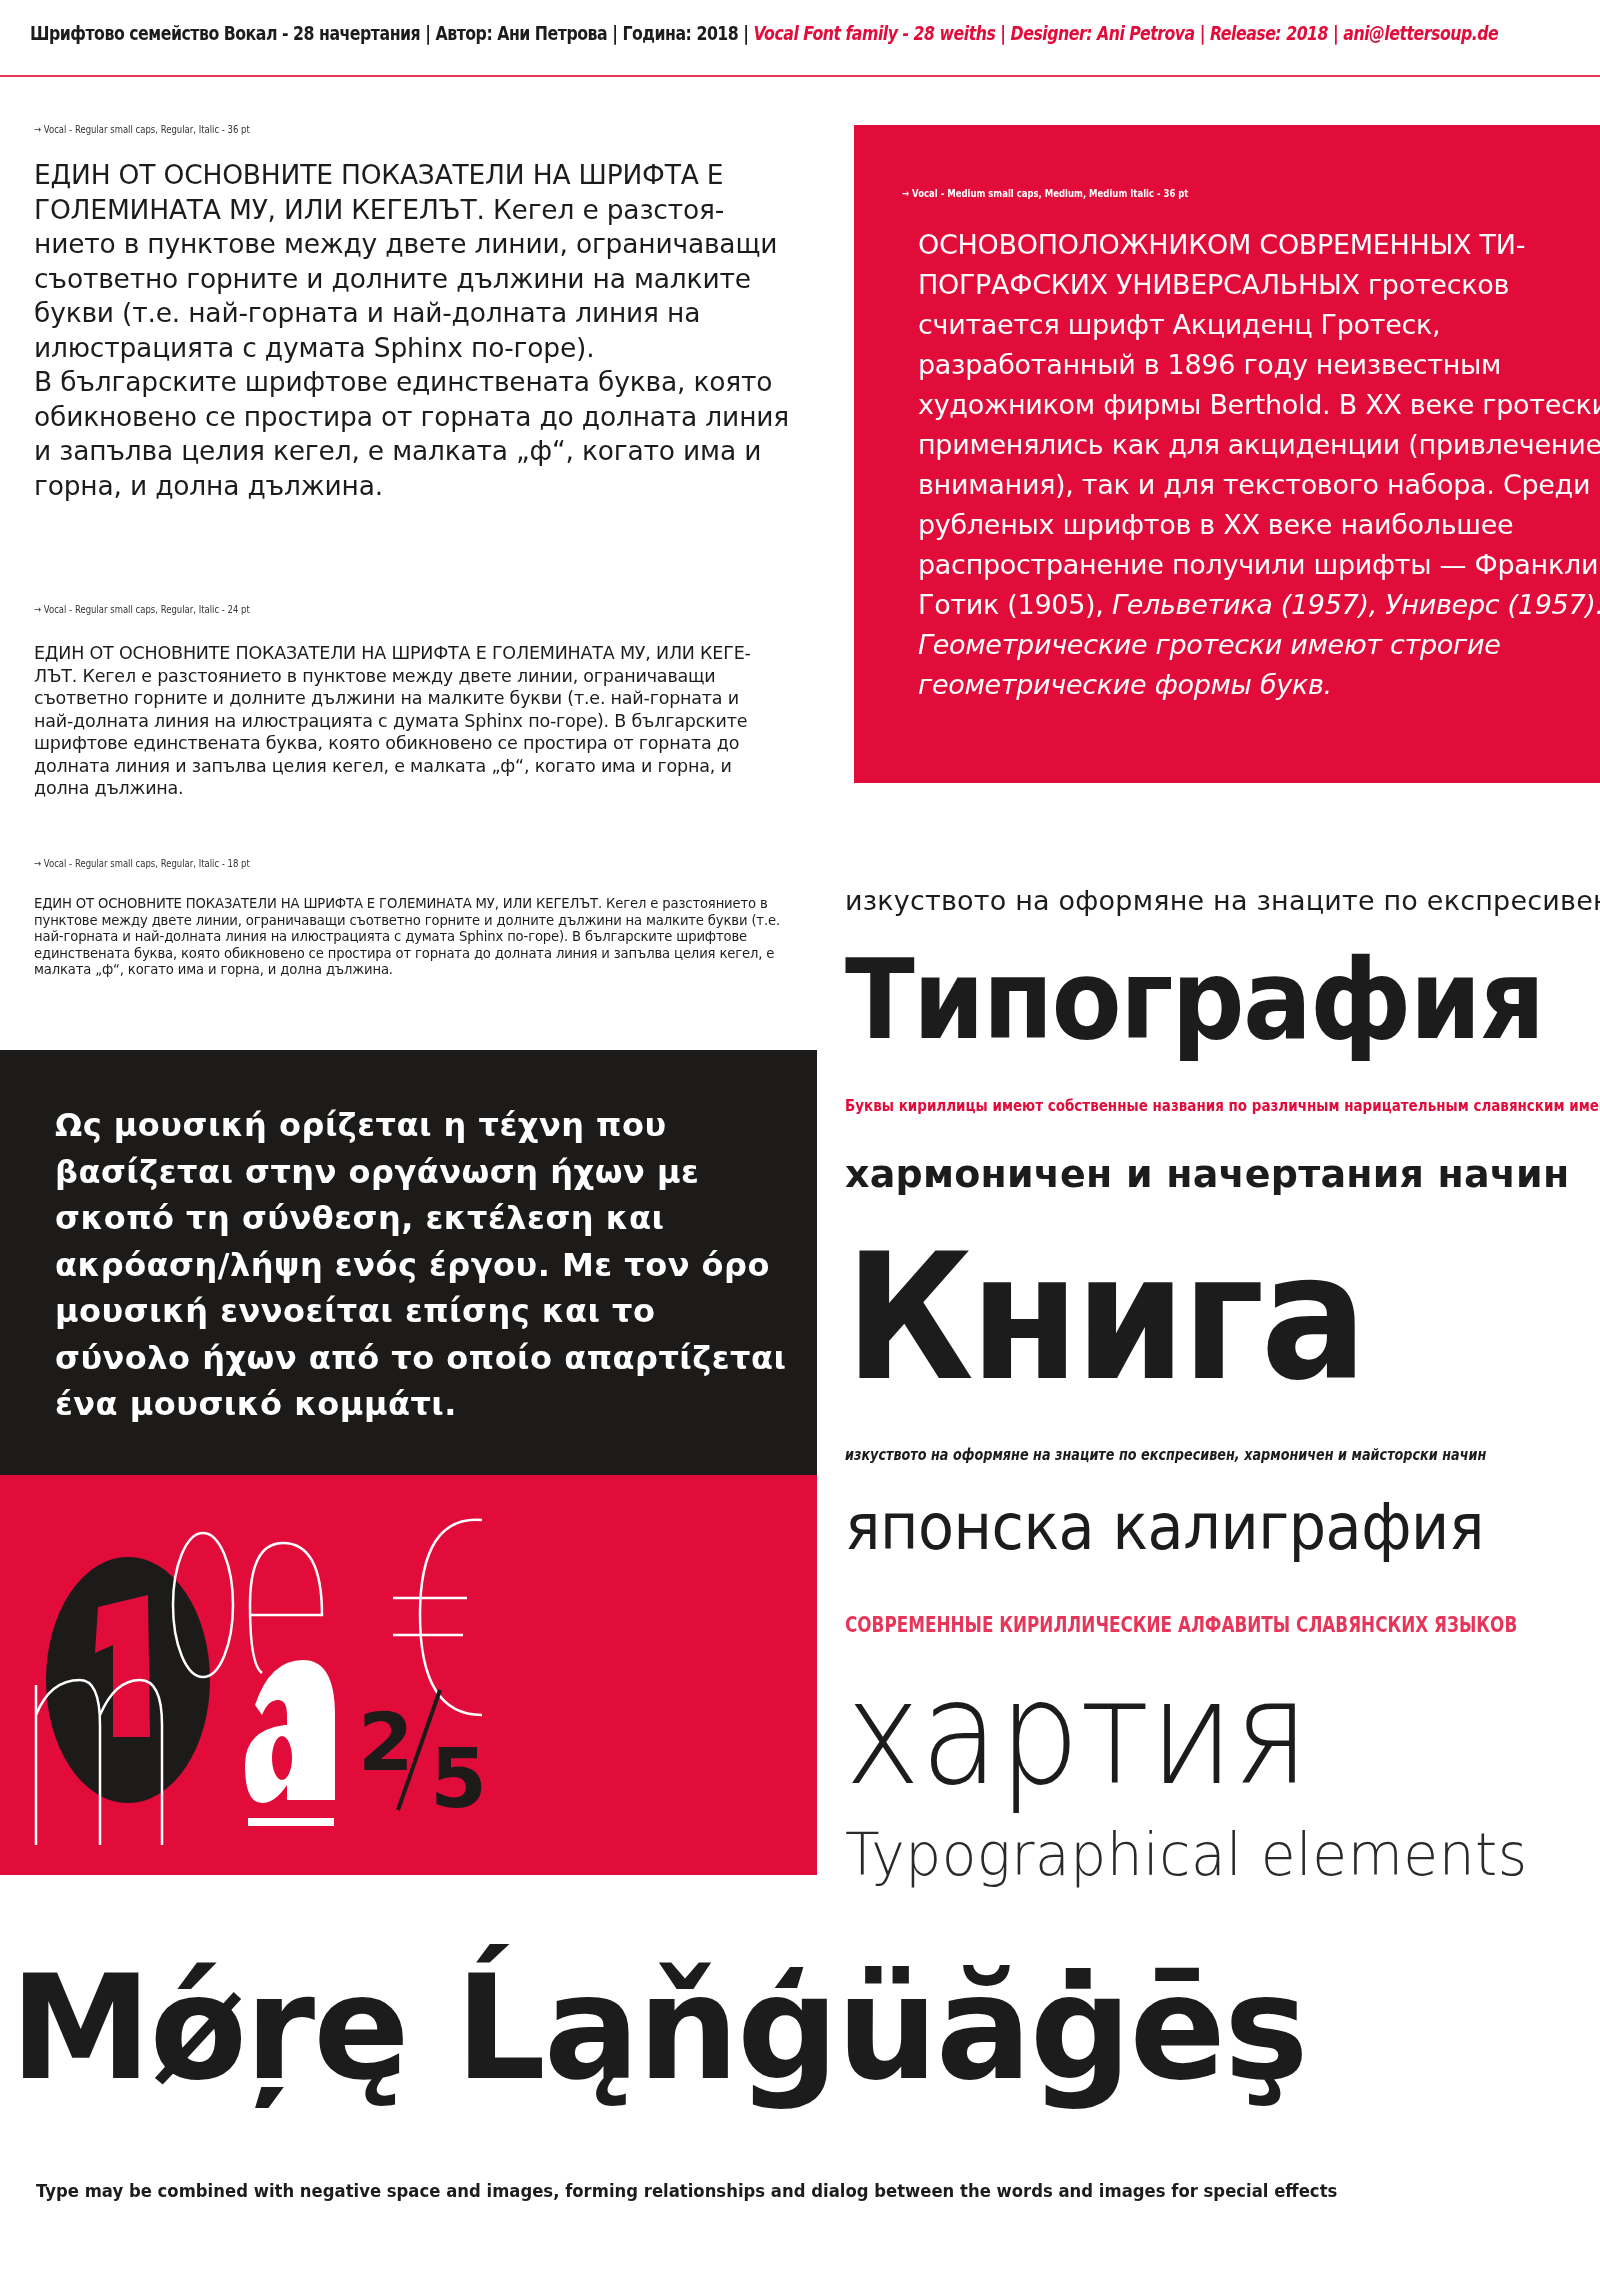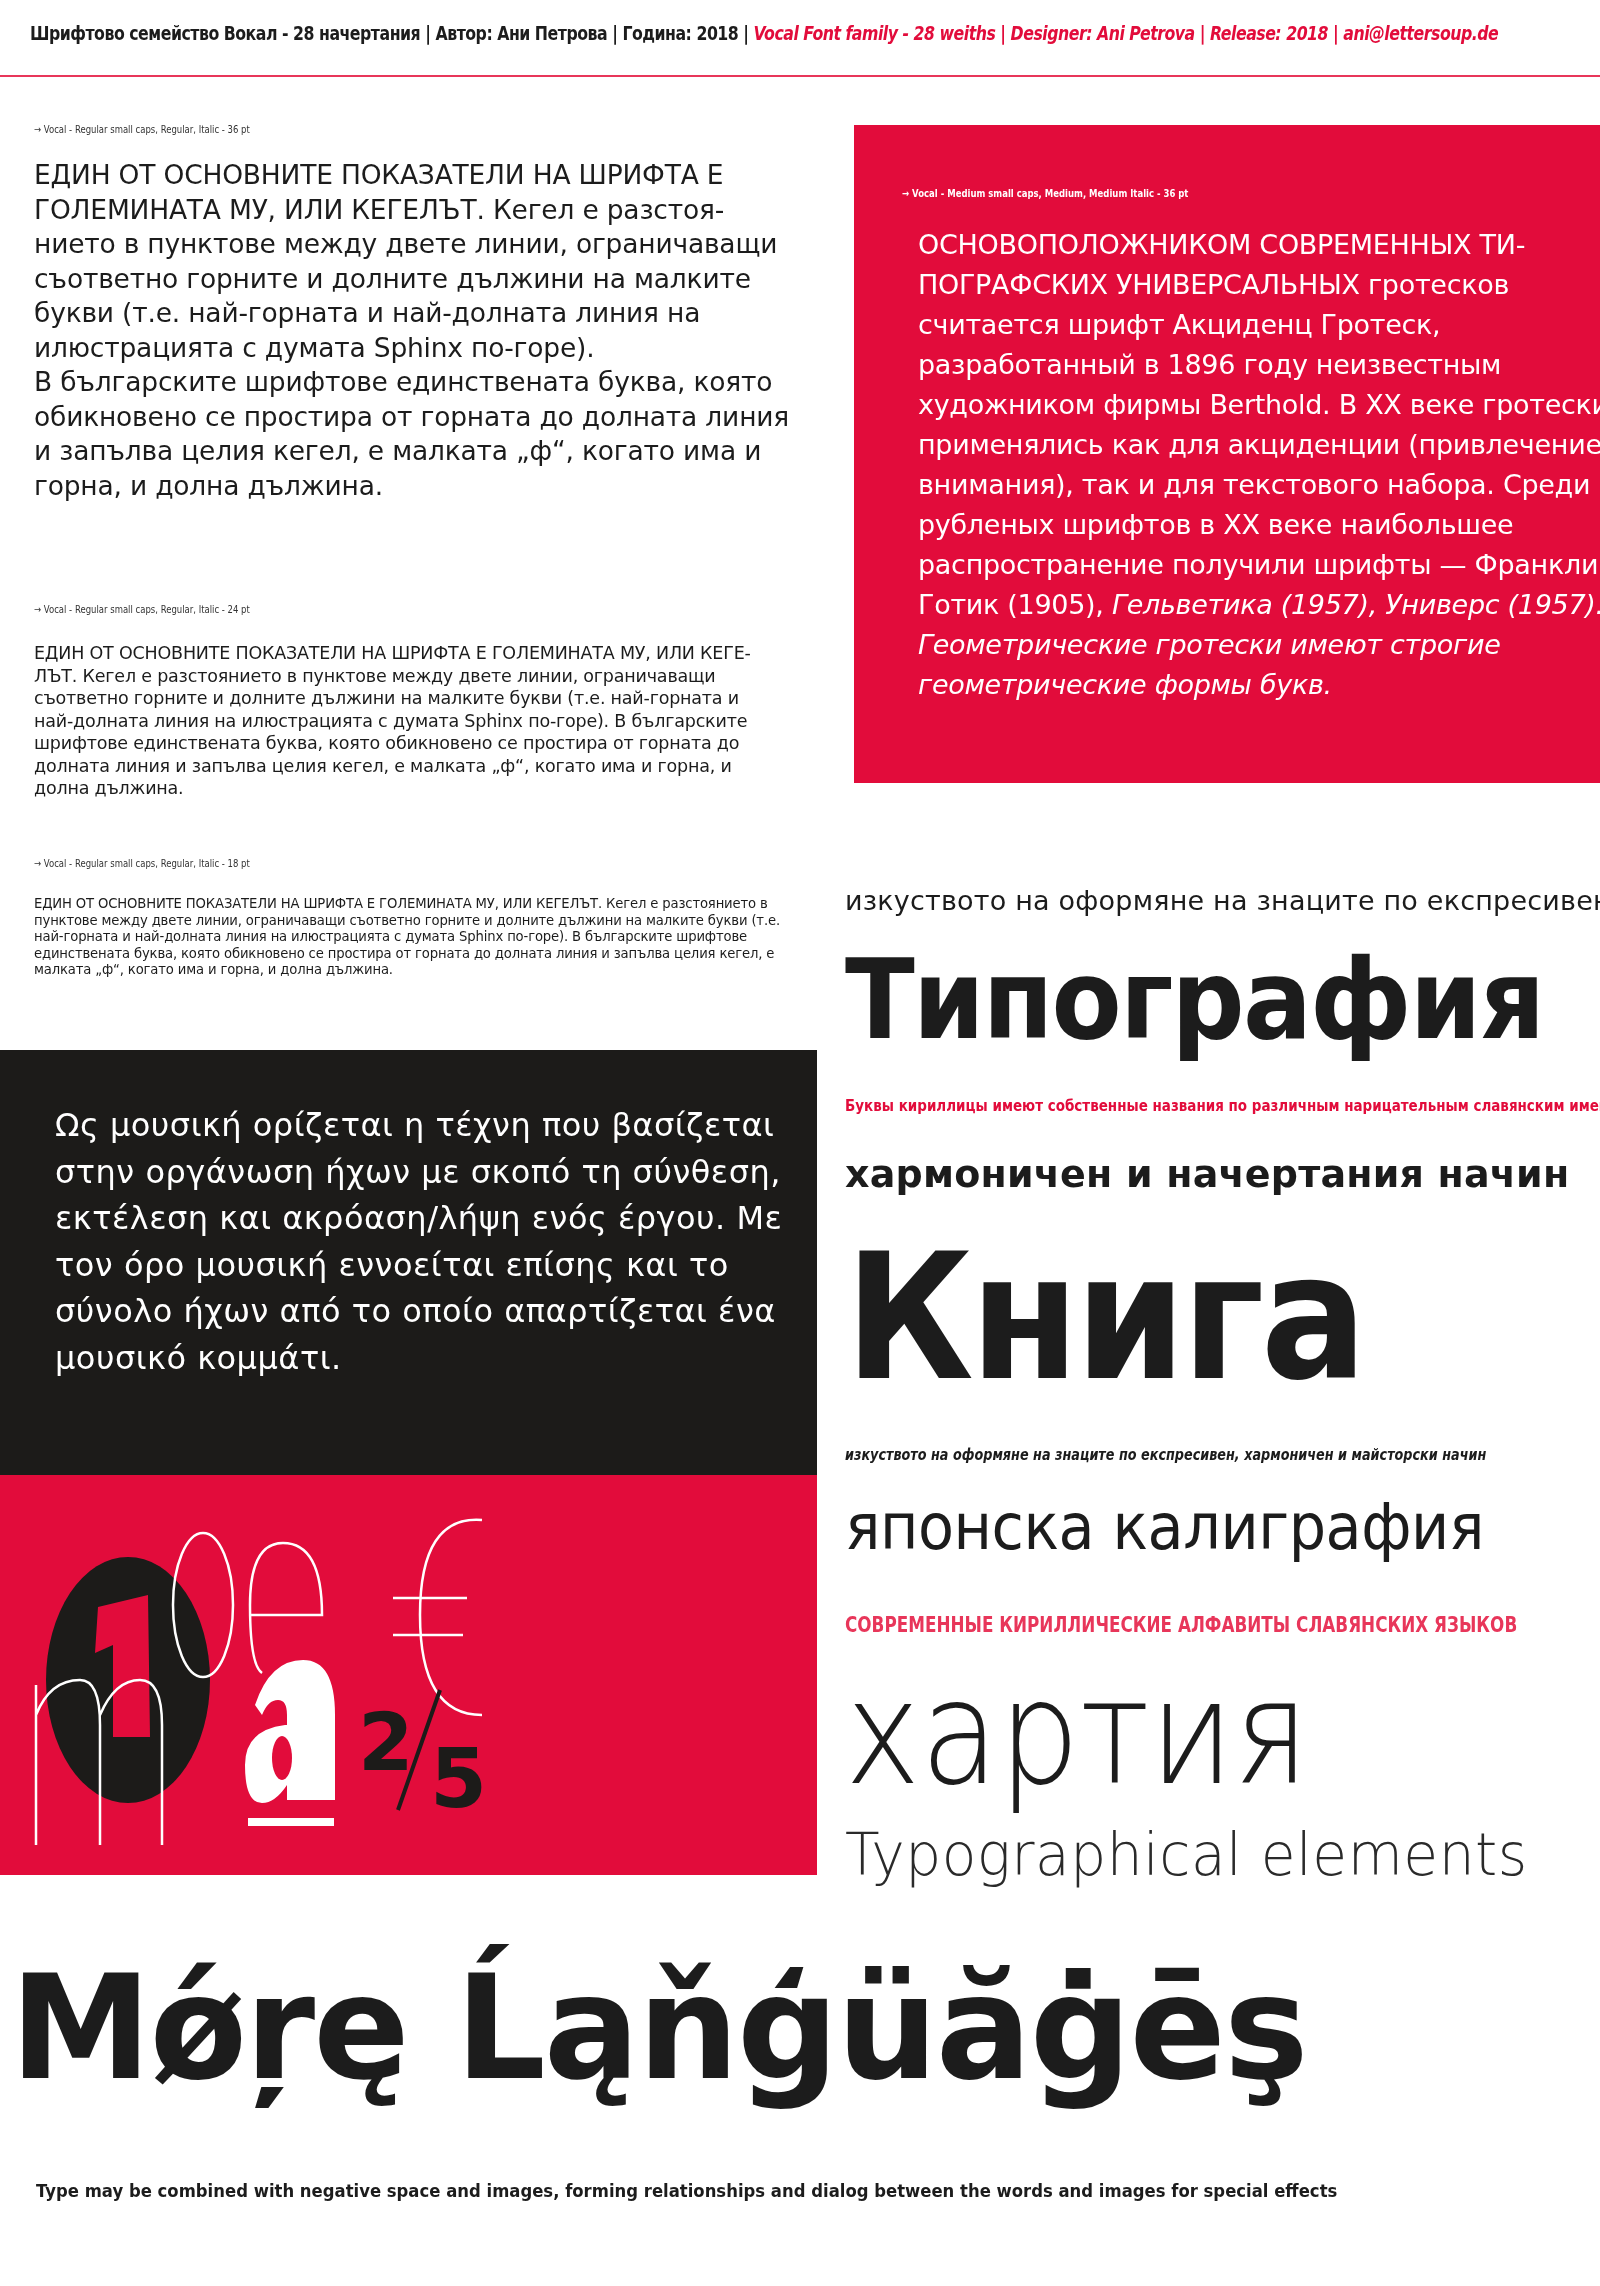--- a/index.html
+++ b/index.html
@@ -18,21 +18,21 @@
   .p36 { left: 34px; top: 158px; width: 760px; font-size: 26.5px; line-height: 34.5px; letter-spacing: -0.2px; }
   .p24 { left: 34px; top: 642px; width: 740px; font-size: 17.5px; line-height: 22.5px; letter-spacing: -0.2px; }
   .p18 { left: 34px; top: 896px; width: 760px; font-size: 13.2px; line-height: 16.5px; letter-spacing: -0.15px; }
 
   .red-box { position: absolute; left: 854px; top: 125px; width: 784px; height: 658px; background: #e20c3b; }
   .red-box .cap { color: #ffffff; left: 48px; top: 63px; font-weight: bold; }
   .red-text { position: absolute; left: 64px; top: 100px; width: 700px; font-family: "DejaVu Sans", sans-serif; font-size: 27px; line-height: 40px; color: #ffffff; letter-spacing: -0.3px; }
   .red-text .it { font-style: italic; }
 
   .black-box { position: absolute; left: 0; top: 1050px; width: 817px; height: 427px; background: #1c1b19; }
-  .greek { position: absolute; left: 55px; top: 52px; width: 740px; font-family: "DejaVu Sans", sans-serif; font-weight: normal; font-size: 32px; line-height: 46.5px; color: #ffffff; letter-spacing: 0.5px; }
+  .greek { position: absolute; left: 55px; top: 52px; width: 740px; font-family: "DejaVu Sans", sans-serif; font-weight: bold; font-size: 32px; line-height: 46.5px; color: #ffffff; letter-spacing: 0.5px; }
 
   .glyph-box { position: absolute; left: 0; top: 1475px; width: 817px; height: 400px; background: #e20c3b; overflow: hidden; }
 
   .spec { position: absolute; left: 845px; white-space: nowrap; font-family: "DejaVu Sans", sans-serif; }
   .s-thin-line { top: 885px; font-size: 27px; color: #1c1c1c; font-weight: normal; letter-spacing: 0.2px; }
   .s-tipo { top: 945px; font-size: 110px; font-weight: bold; letter-spacing: -2px; line-height: 1; transform: scaleX(0.93); transform-origin: left top; }
   .s-red-small { top: 1097px; font-size: 15.5px; color: #e20c3b; font-weight: bold; transform: scaleX(0.87); transform-origin: left top; }
   .s-harm { top: 1152px; font-size: 38px; font-weight: bold; letter-spacing: 0.2px; }
   .s-kniga { top: 1230px; font-size: 175px; font-weight: bold; letter-spacing: -4px; line-height: 1; transform: scaleX(0.9); transform-origin: left top; }
   .s-italic-bold { top: 1445px; font-size: 16px; font-style: italic; font-weight: bold; transform: scaleX(0.8); transform-origin: left top; }

